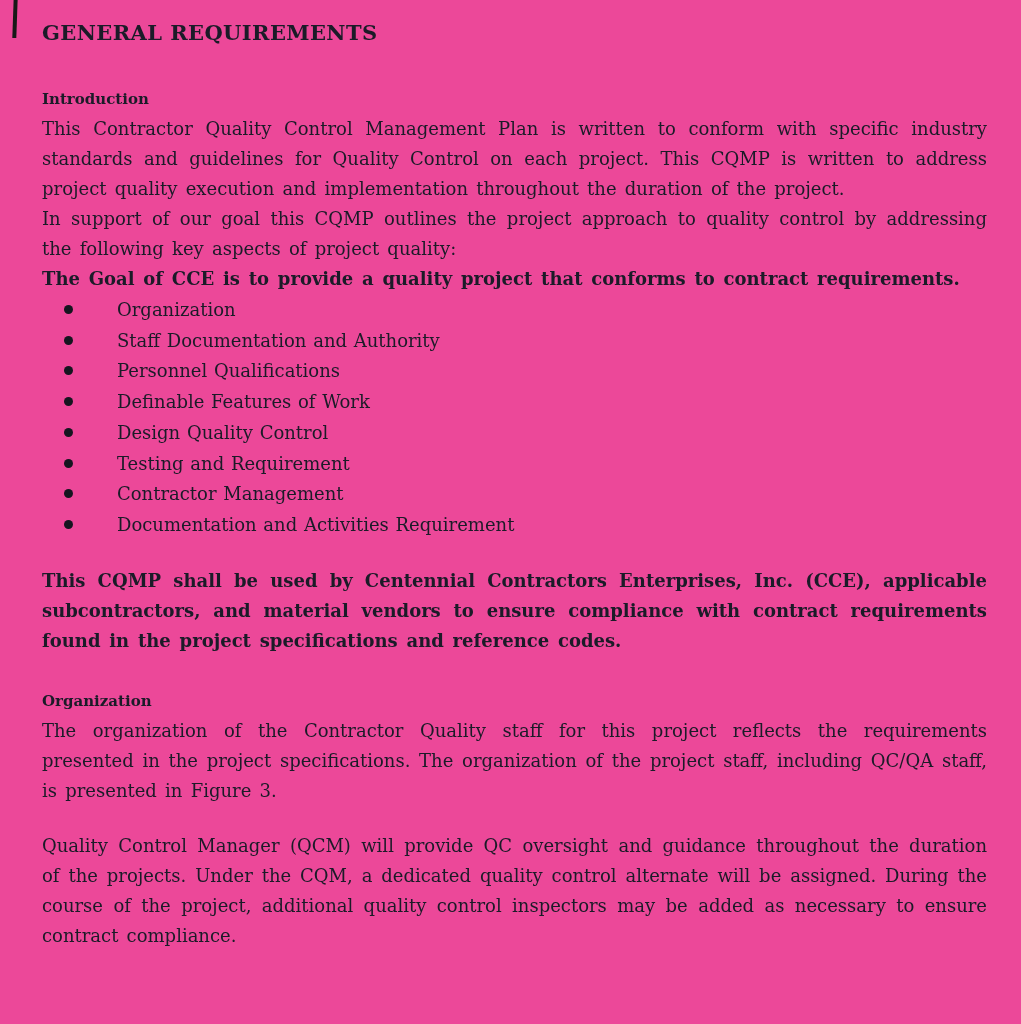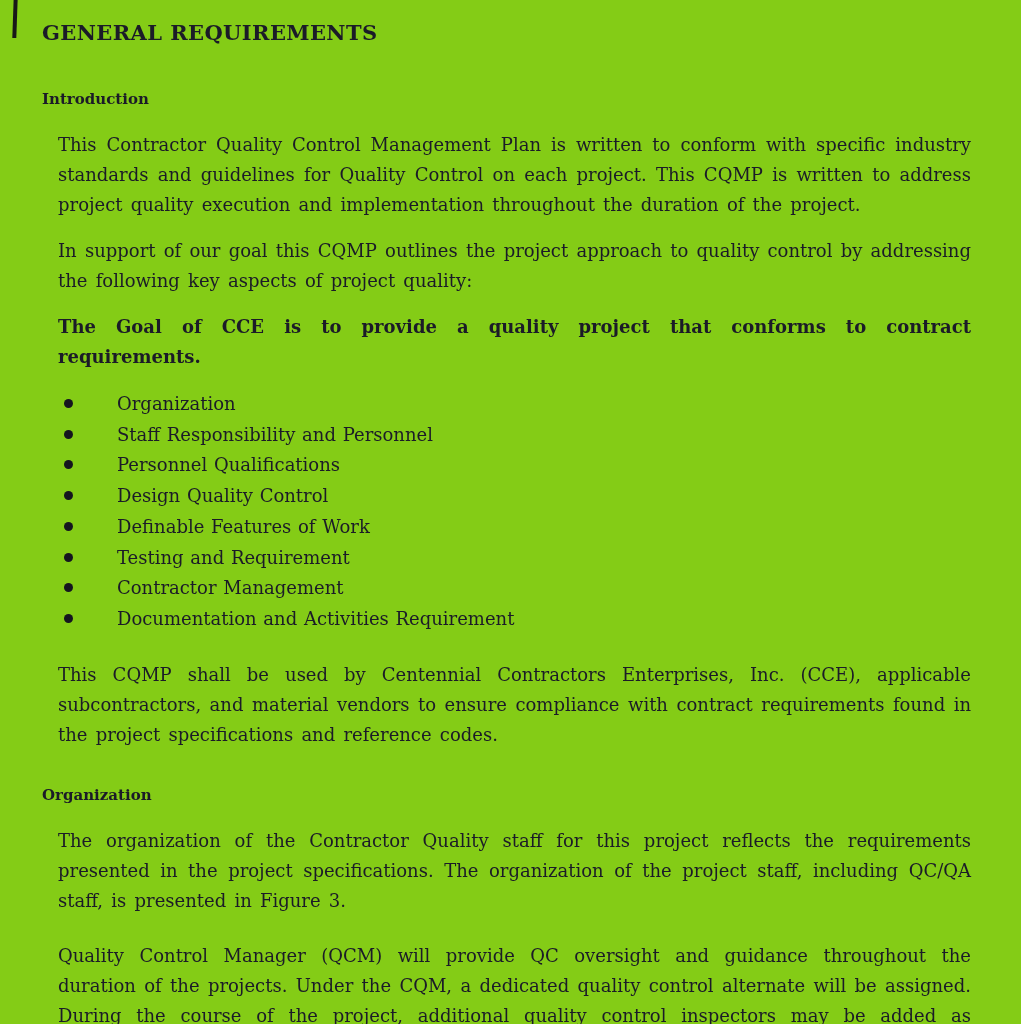--- a/index.html
+++ b/index.html
@@ -11,21 +11,21 @@
     overflow: hidden;
   }
   .page {
     position: relative;
     box-sizing: border-box;
     width: 1021px;
     height: 1024px;
     padding: 20px 34px 0 42px;
     font-family: "DejaVu Serif", "Liberation Serif", serif;
     color: #1b1b28;
-    background: #84cc16;
+    background: #ec4899;
   }
   .scan-artifact {
     position: absolute;
     left: 13px;
     top: -2px;
     width: 4px;
     height: 40px;
     background: #181818;
     transform: rotate(2deg);
   }
@@ -38,21 +38,21 @@
   }
   h2.section-heading {
     font-size: 15px;
     font-weight: bold;
     margin: 0;
     line-height: 30px;
   }
   p.body-para {
     font-size: 18px;
     line-height: 30px;
-    margin: 16px;
+    margin: 0;
     word-spacing: 2.5px;
     text-align: justify;
     text-align-last: left;
   }
   p.bold-lead {
     font-weight: bold;
   }
   .spacer-after-intro { margin-bottom: 28px; }
   .goal-block { margin-top: 28px; }
   ul.aspects-list {
@@ -69,21 +69,21 @@
   }
   .bullet-dot {
     flex: none;
     width: 9px;
     height: 9px;
     border-radius: 50%;
     background: #15151f;
     margin-left: 22px;
     margin-right: 44px;
   }
-  .usage-para { margin-top: 26px !important; }
+  .usage-para { margin-top: 26px !important; font-weight: bold; }
   .org-heading { margin-top: 30px !important; }
   .qcm-para { margin-top: 25px !important; }
 </style>
 </head>
 <body>
 
 <div class="page">
 
   <div class="scan-artifact"></div>
 
@@ -97,33 +97,33 @@
 
   <p class="body-para bold-lead goal-block">The Goal of CCE is to provide a quality project that conforms to contract requirements.</p>
 
   <ul class="aspects-list">
     <li>
       <span class="bullet-dot"></span>
       <span>Organization</span>
     </li>
     <li>
       <span class="bullet-dot"></span>
-      <span>Staff Responsibility and Personnel</span>
+      <span>Staff Documentation and Authority</span>
     </li>
     <li>
       <span class="bullet-dot"></span>
       <span>Personnel Qualifications</span>
     </li>
     <li>
       <span class="bullet-dot"></span>
-      <span>Design Quality Control</span>
+      <span>Definable Features of Work</span>
     </li>
     <li>
       <span class="bullet-dot"></span>
-      <span>Definable Features of Work</span>
+      <span>Design Quality Control</span>
     </li>
     <li>
       <span class="bullet-dot"></span>
       <span>Testing and Requirement</span>
     </li>
     <li>
       <span class="bullet-dot"></span>
       <span>Contractor Management</span>
     </li>
     <li>

